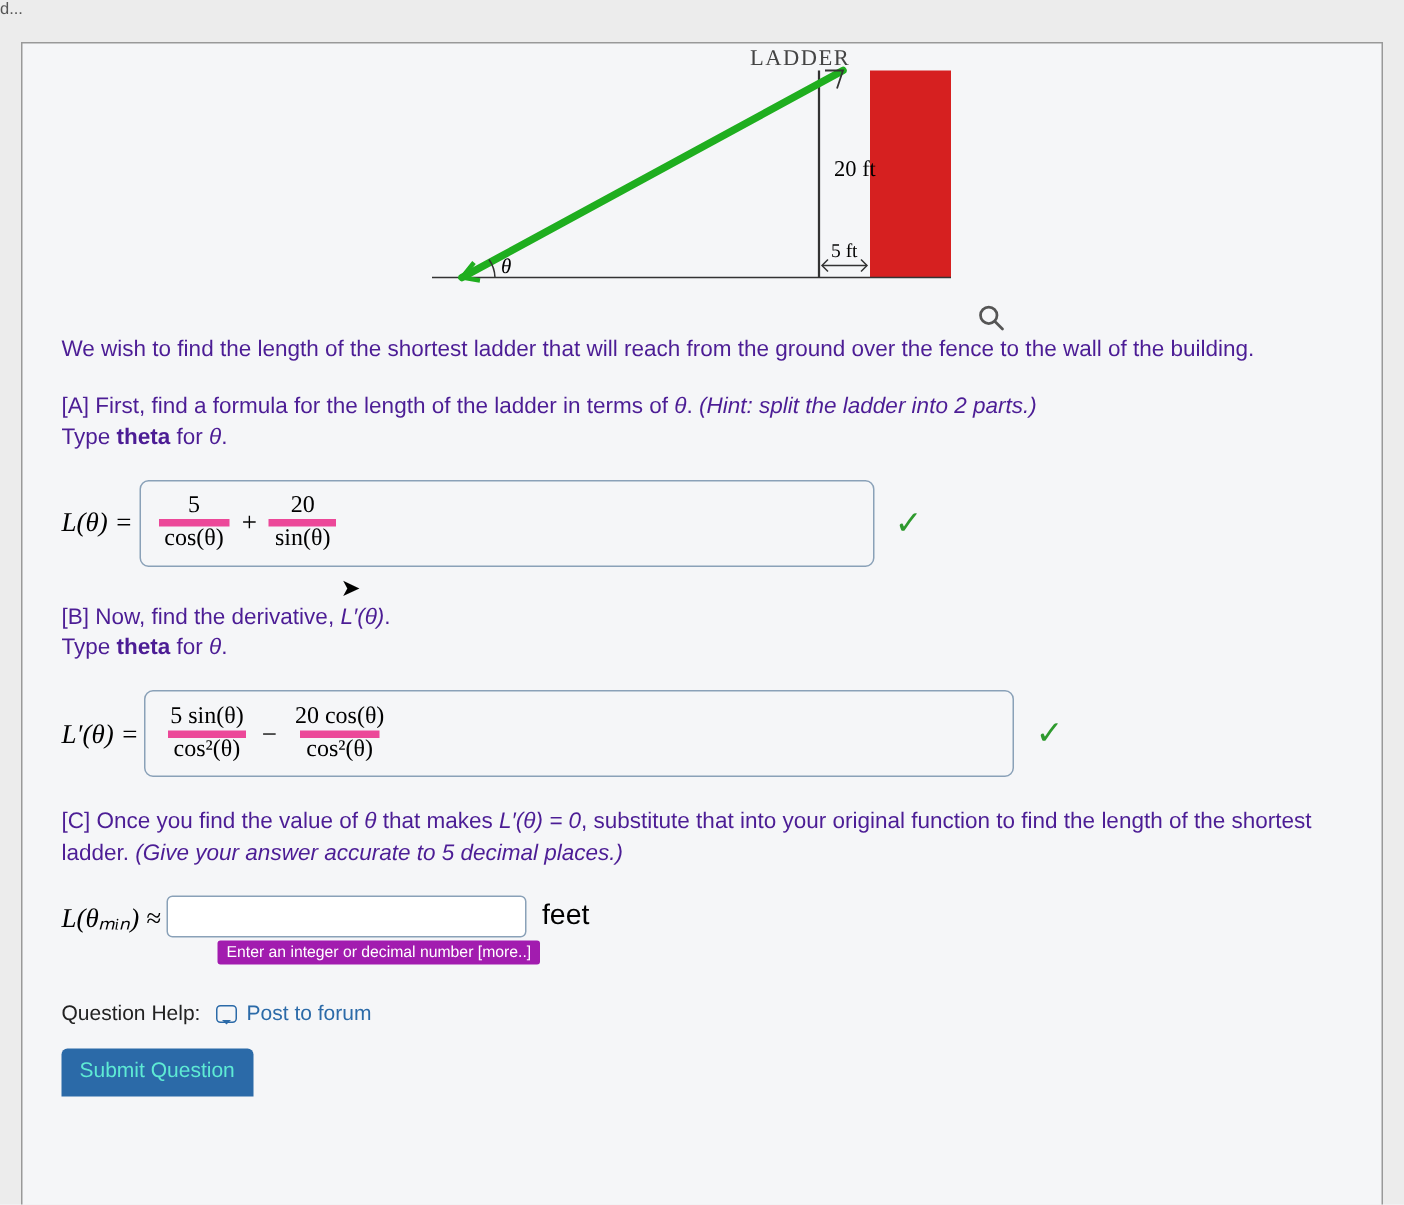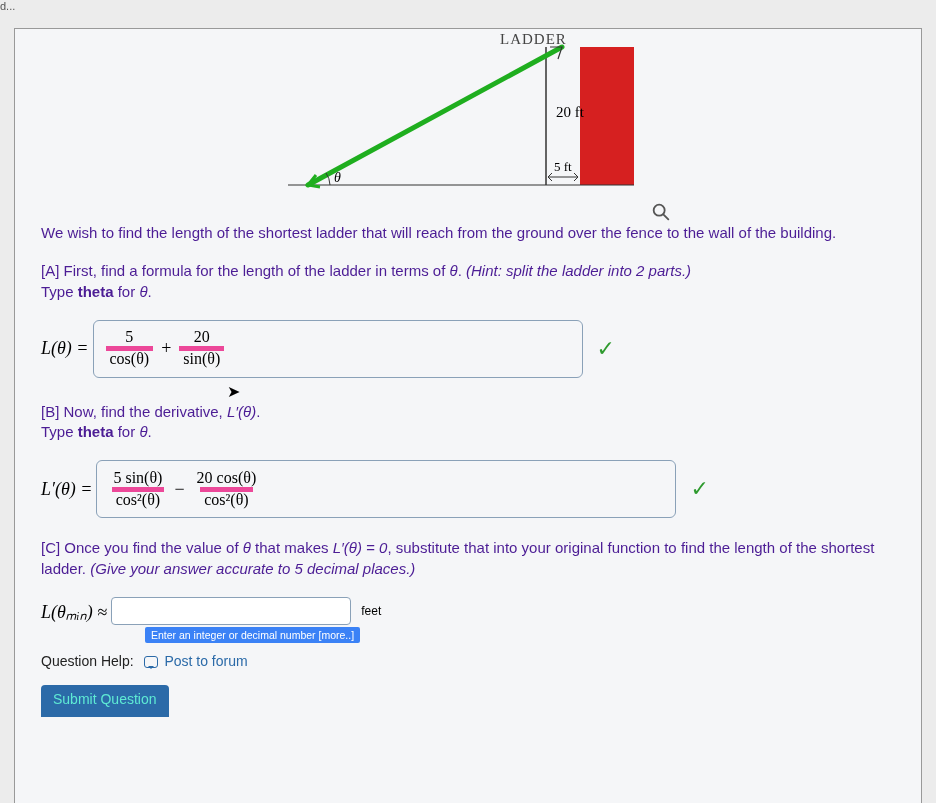--- a/index.html
+++ b/index.html
@@ -117,31 +117,31 @@
     font-size: 22px;
     margin-left: 10px;
   }
   .cursor-arrow {
     position: absolute;
     font-size: 16px;
     color: #000;
   }
   .helper-strip {
     display: inline-block;
-    background: #3b82f6;
+    background: #a21caf;
     color: #fff;
     font-size: 10.5px;
     padding: 2px 6px;
     border-radius: 2px;
     margin-top: 2px;
   }
   .qhelp {
     font-size: 14px;
     color: #222;
-    margin-top: 10px;
+    margin-top: 24px;
   }
   .qhelp a { color: #2b6aa8; text-decoration: none; }
   .chat-icon {
     display: inline-block;
     width: 14px; height: 12px;
     border: 1.5px solid #2b6aa8;
     border-radius: 3px;
     position: relative;
     vertical-align: -2px;
     margin: 0 3px 0 6px;
@@ -157,21 +157,21 @@
     display: inline-block;
     background: #2b6aa8;
     color: #5eead4;
     font-size: 14px;
     padding: 6px 12px 10px 12px;
     border-radius: 4px 4px 0 0;
     margin-top: 16px;
     border: none;
     cursor: pointer;
   }
-  .feet { font-size: 12px; margin-left: 6px; }
+  .feet { font-size: 19px; margin-left: 6px; }
   .section-gap { height: 14px; }
 </style>
 </head>
 <body>
 
 <div class="corner-tab">d...</div>
 
 <div class="page">
 
   <div class="diagram-wrap">

